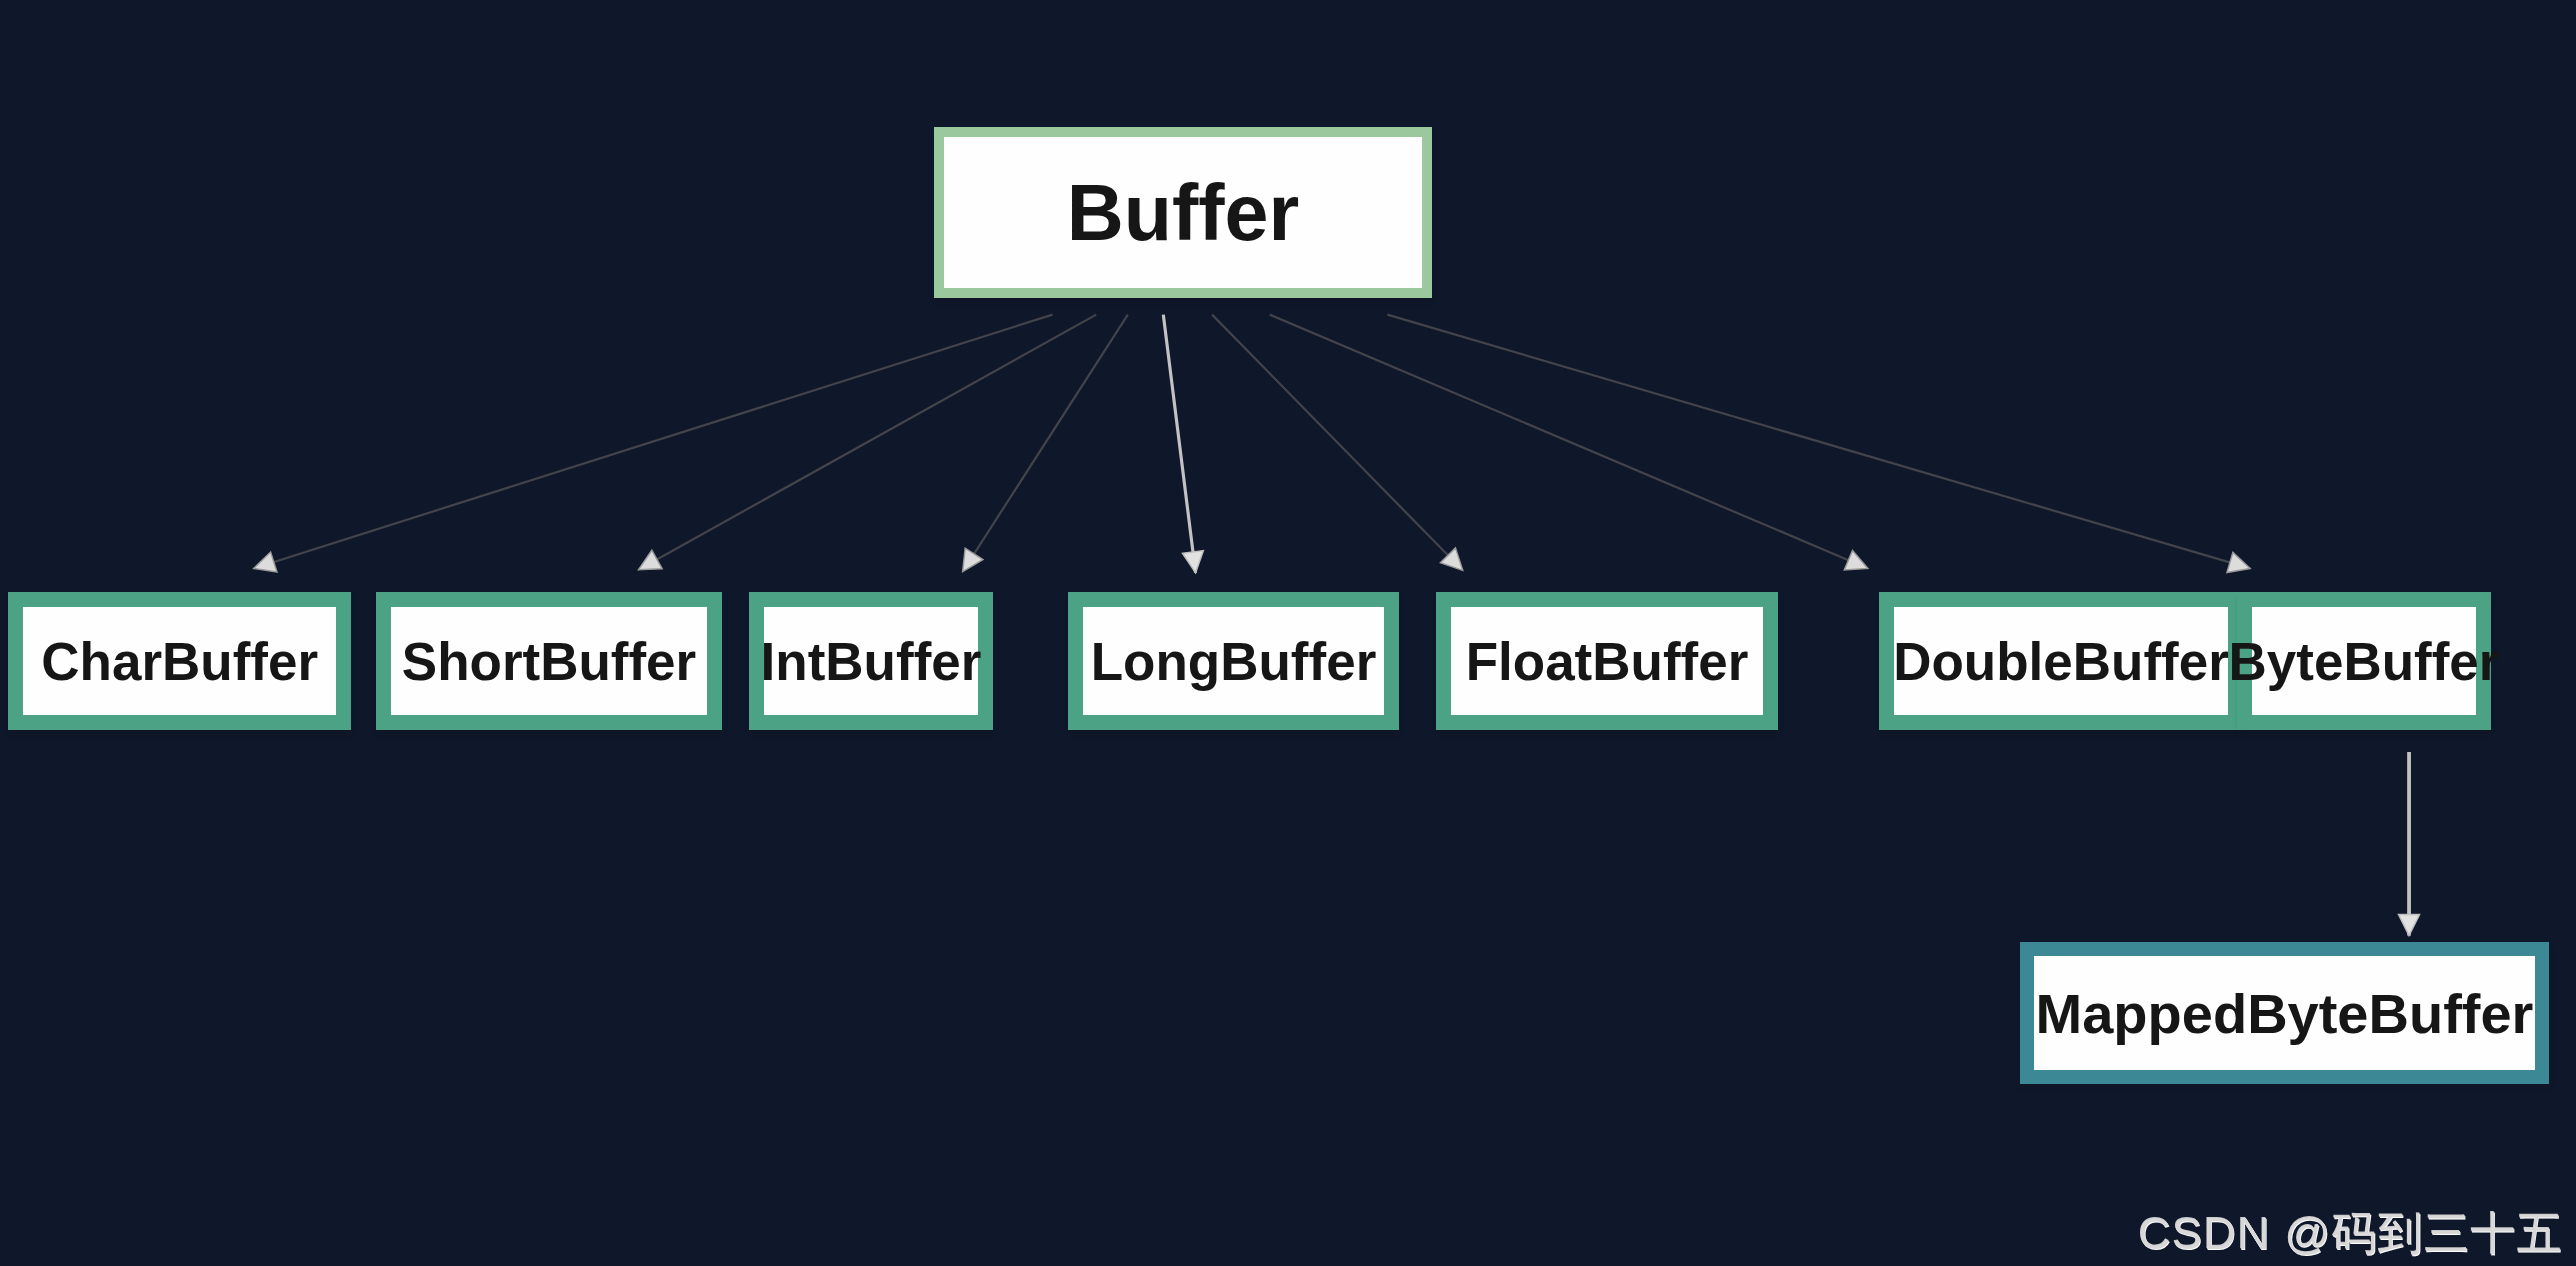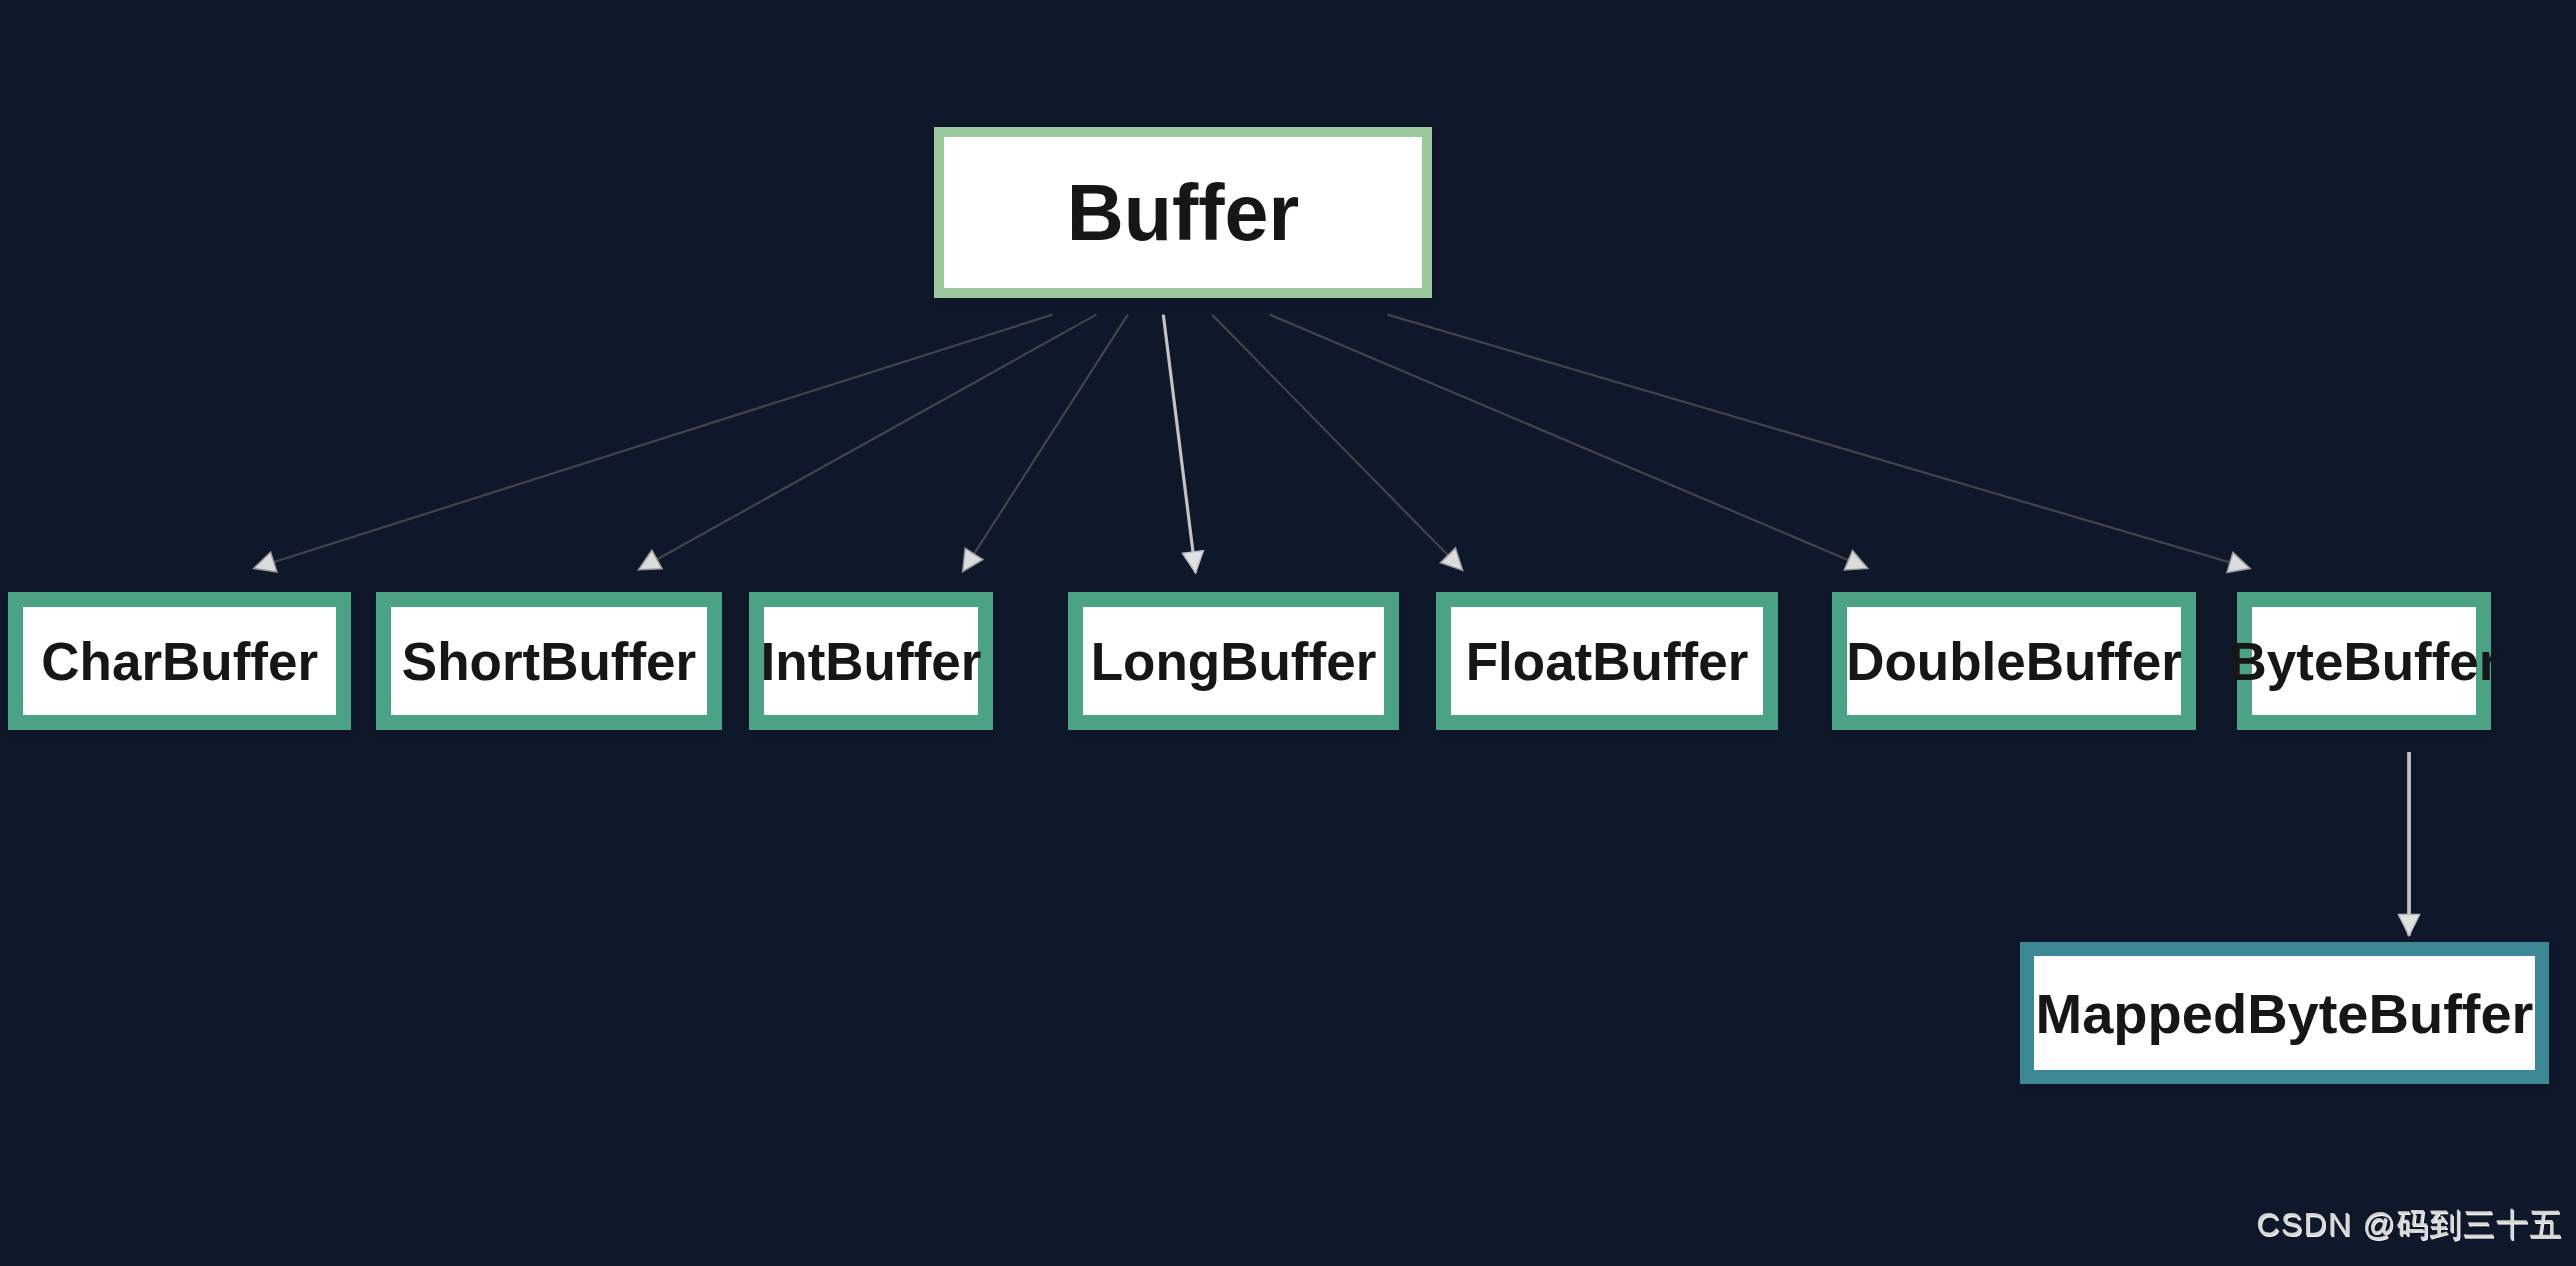--- a/index.html
+++ b/index.html
@@ -32,36 +32,36 @@
   .child-node {
     top: 592px; height: 138px;
     border: 15px solid #4ba284;
     font-size: 53px;
   }
   #child-0 { left: 8.2px;   width: 343px; }
   #child-1 { left: 376px;  width: 346px; }
   #child-2 { left: 749px; width: 244px; }
   #child-3 { left: 1068px; width: 331px; }
   #child-4 { left: 1436px; width: 342px; }
-  #child-5 { left: 1832px; width: 364px; }
+  #child-5 { left: 1879px; width: 364px; }
   #child-6 { left: 2237px; width: 254px; }
   #grandchild-node {
     left: 2020px; top: 942px; width: 529px; height: 142px;
     border: 14px solid #3c8894;
     font-size: 56px;
   }
   #arrow-layer {
     position: absolute;
     left: 0; top: 0; width: 2576px; height: 1266px;
     pointer-events: none;
   }
   #watermark {
     position: absolute;
     right: 12.7px; top: 1204px;
-    font-size: 32px;
+    font-size: 45px;
     font-weight: normal;
     color: #d8d8d8;
     text-shadow: 0.6px 0.6px 0 #ffffff, -0.6px -0.6px 0.6px #c9c9c9;
     letter-spacing: 1.3px;
     white-space: nowrap;
   }
 </style>
 </head>
 <body>
 

